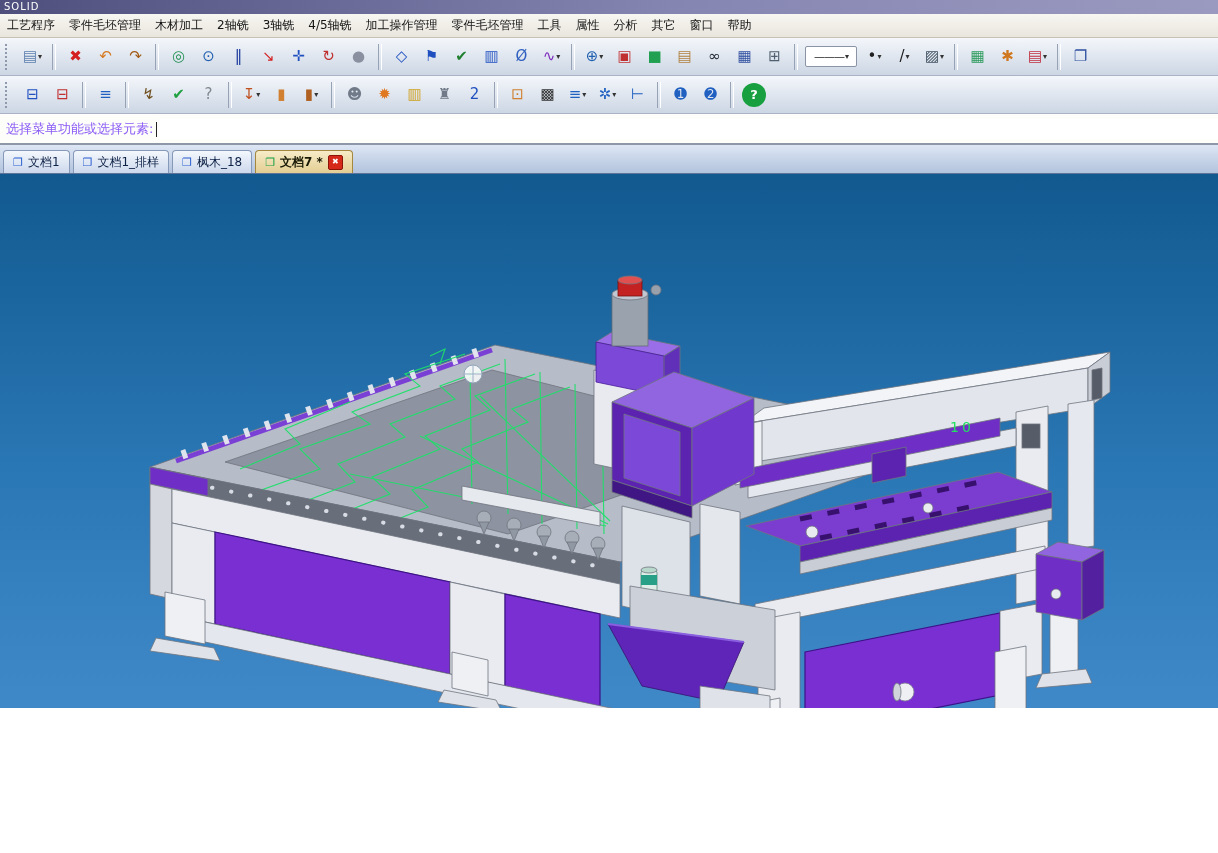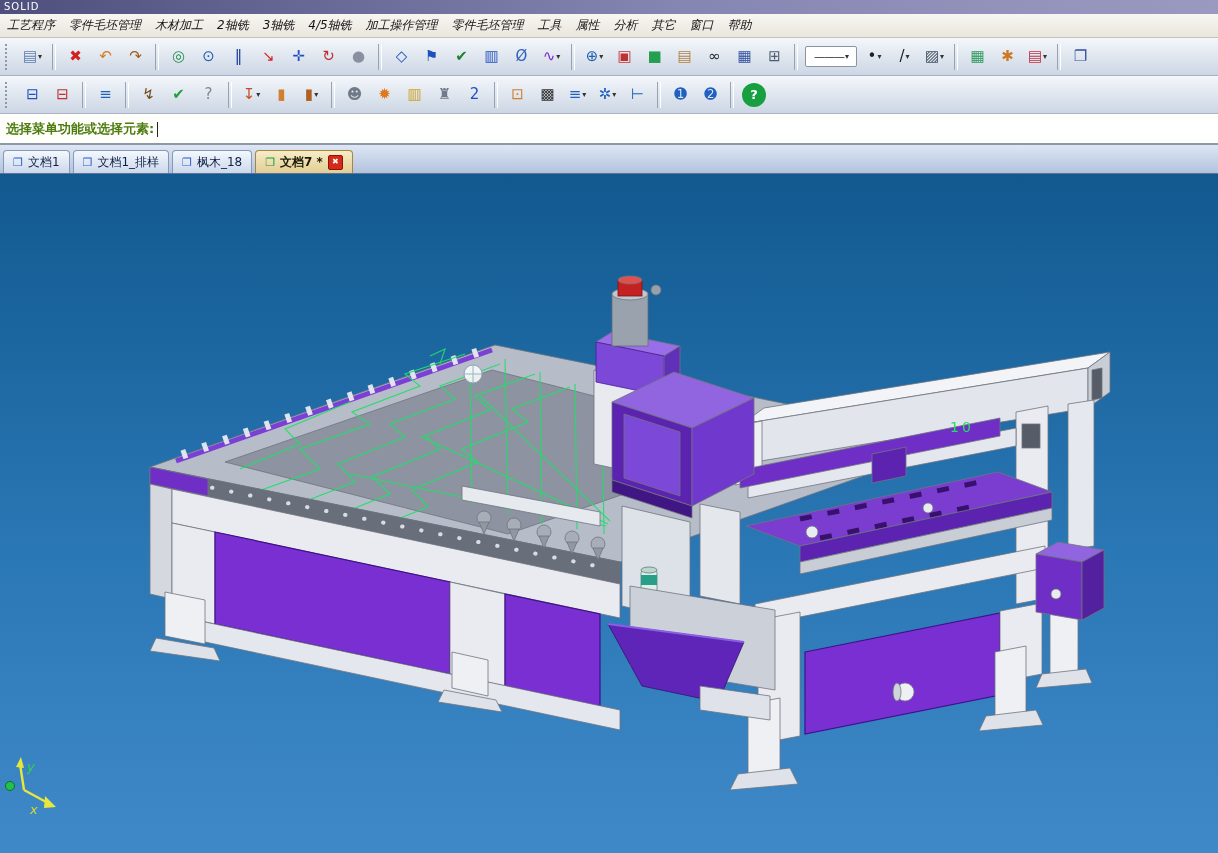--- a/index.html
+++ b/index.html
@@ -1,36 +1,36 @@
 <!DOCTYPE html>
 <html><head>
 <meta charset="utf-8">
 <style>
   html,body{margin:0;padding:0;}
   body{
     width:1218px;height:853px;overflow:hidden;
     font-family:"DejaVu Sans","Liberation Sans",sans-serif;
     background:#fff;-webkit-font-smoothing:antialiased;
   }
-  .app{width:1218px;height:853px;display:flex;flex-direction:column;}
+  .app{width:1218px;height:708px;display:flex;flex-direction:column;}
 
   
   .titlebar{
     height:14px;flex:0 0 14px;
     background:linear-gradient(90deg,#4f4f7d,#8585b2 55%,#9a9ac0);
     color:#fff;font-size:10px;line-height:14px;padding-left:4px;letter-spacing:1px;
   }
 
   
   .menubar{
     height:23px;flex:0 0 23px;display:flex;align-items:center;
     background:linear-gradient(#f8f6f1,#e9e6de);
     border-bottom:1px solid #c6c1b4;font-size:12px;color:#141414;
   }
-  .menu-item{padding:3px 7px;white-space:nowrap;cursor:default;font-style:italic;}
+  .menu-item{padding:3px 7px;white-space:nowrap;cursor:default;}
 
   
   .toolbar{
     height:37px;flex:0 0 37px;display:flex;align-items:center;
     background:linear-gradient(#f4f7fb,#ccd6e4);
     border-bottom:1px solid #a9b3c3;padding:0 3px;gap:1px;
   }
   .grip{width:5px;height:26px;border-left:2px dotted #8e9aac;margin:0 5px 0 2px;cursor:grab;}
   .tb-btn{
     min-width:27px;height:27px;display:inline-flex;align-items:center;justify-content:center;
@@ -44,21 +44,21 @@
   }
   .tb-btn.round{border-radius:50%;width:22px;min-width:22px;height:22px;font-size:13px;font-weight:bold;margin:0 3px;}
   .tb-sep{width:2px;height:26px;border-left:1px solid #97a3b5;border-right:1px solid #ffffff;margin:0 4px;}
 
   
   .promptbar{
     height:28px;flex:0 0 28px;display:flex;align-items:center;
     background:#fdfdfa;border-bottom:2px solid #8d97a8;border-top:1px solid #fff;
     padding-left:6px;font-size:13px;
   }
-  .prompt-label{font-weight:bold;color:#4d7c0f;white-space:nowrap;}
+  .prompt-label{font-weight:normal;color:#8b5cf6;white-space:nowrap;}
   .prompt-input{
     flex:1;height:20px;border:none;outline:none;background:#fff;
     font-size:13px;font-family:inherit;margin-left:2px;padding:0 2px;
   }
   .caret{width:1px;height:15px;background:#222;margin-left:3px;}
 
   
   .tabbar{
     height:26px;flex:0 0 26px;display:flex;align-items:flex-end;gap:3px;
     background:linear-gradient(#dde6f4,#b2c3dd);

